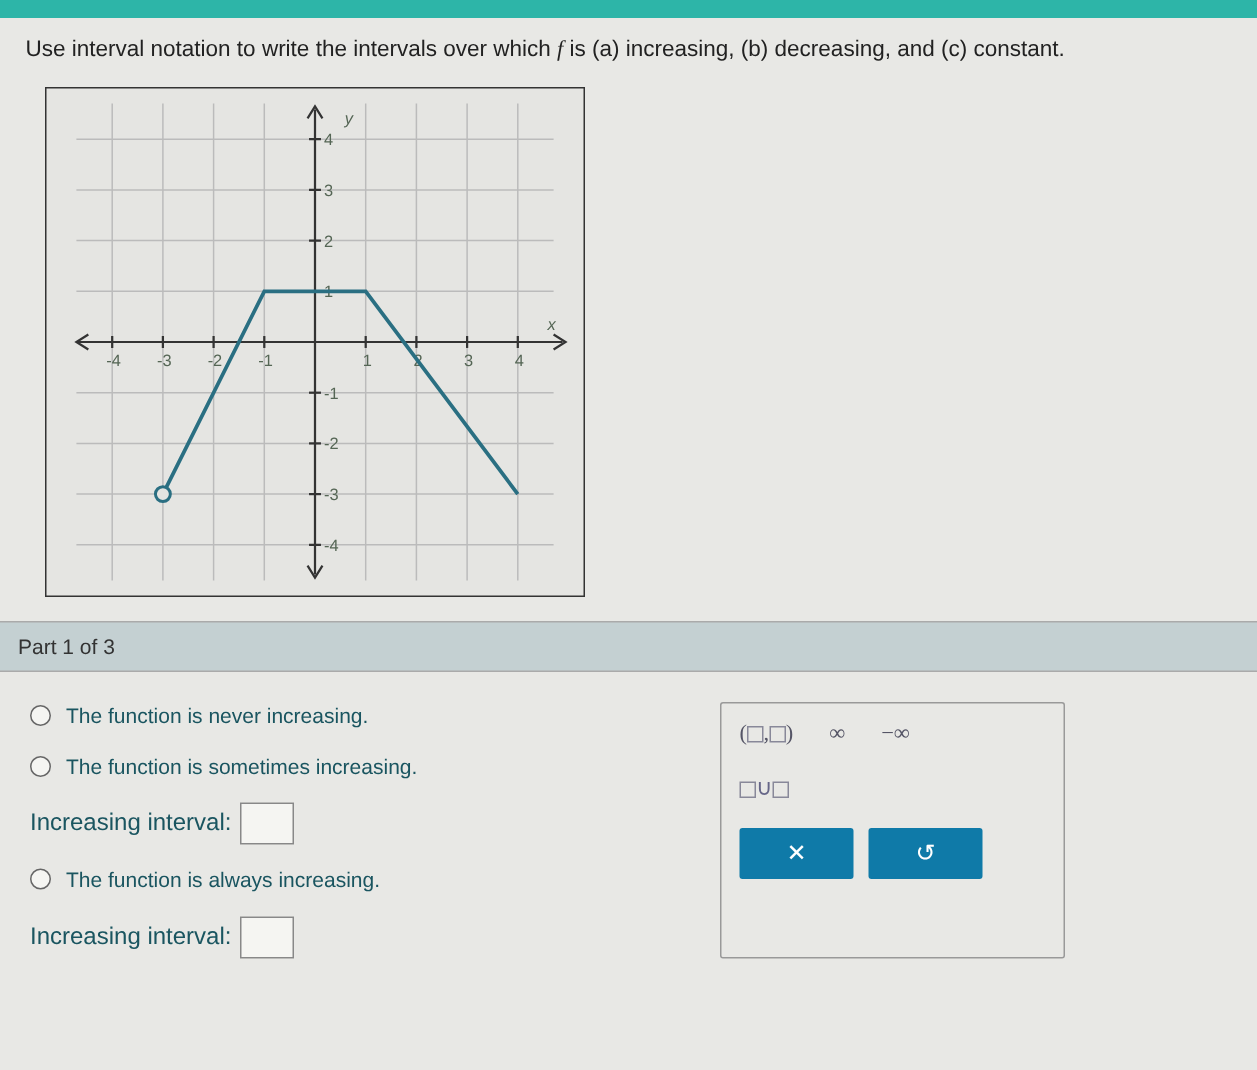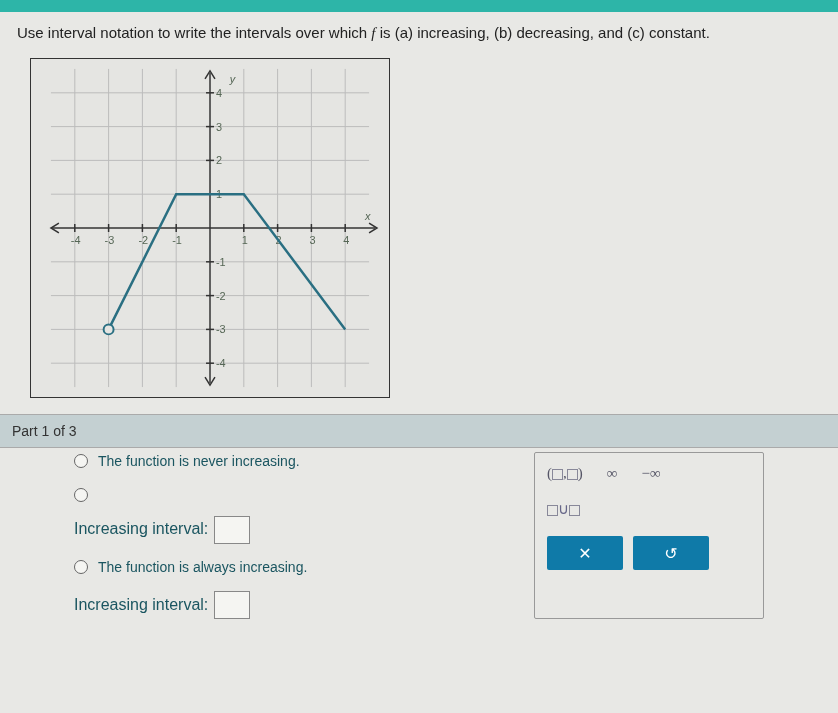--- a/index.html
+++ b/index.html
@@ -46,23 +46,22 @@
       background: #c4d0d2;
       color: #333;
       font-size: 14px;
       padding: 8px 12px;
       margin-top: 16px;
       border-top: 1px solid #aaa;
       border-bottom: 1px solid #aaa;
     }
     .answer-area {
       display: flex;
-      padding: 4px 20px 0 20px;
+      padding: 20px 20px 0 20px;
       gap: 40px;
-      justify-content: center;
     }
     .left-col {
       flex: 0 0 420px;
     }
     .radio-row {
       display: flex;
       align-items: flex-start;
       margin-bottom: 14px;
       font-size: 14px;
     }
@@ -251,20 +250,21 @@
     <div class="left-col">
 
       <div class="radio-row">
         <div class="radio"></div>
         <div class="radio-text">The function is never increasing.</div>
       </div>
 
       <div>
         <div class="radio-row">
           <div class="radio"></div>
+          <div class="radio-text">The function is sometimes increasing.</div>
         </div>
         <div class="sub-row">
           <span class="radio-text">Increasing interval:</span>
           <span class="input-box"></span>
         </div>
       </div>
 
       <div style="height:14px"></div>
 
       <div>

